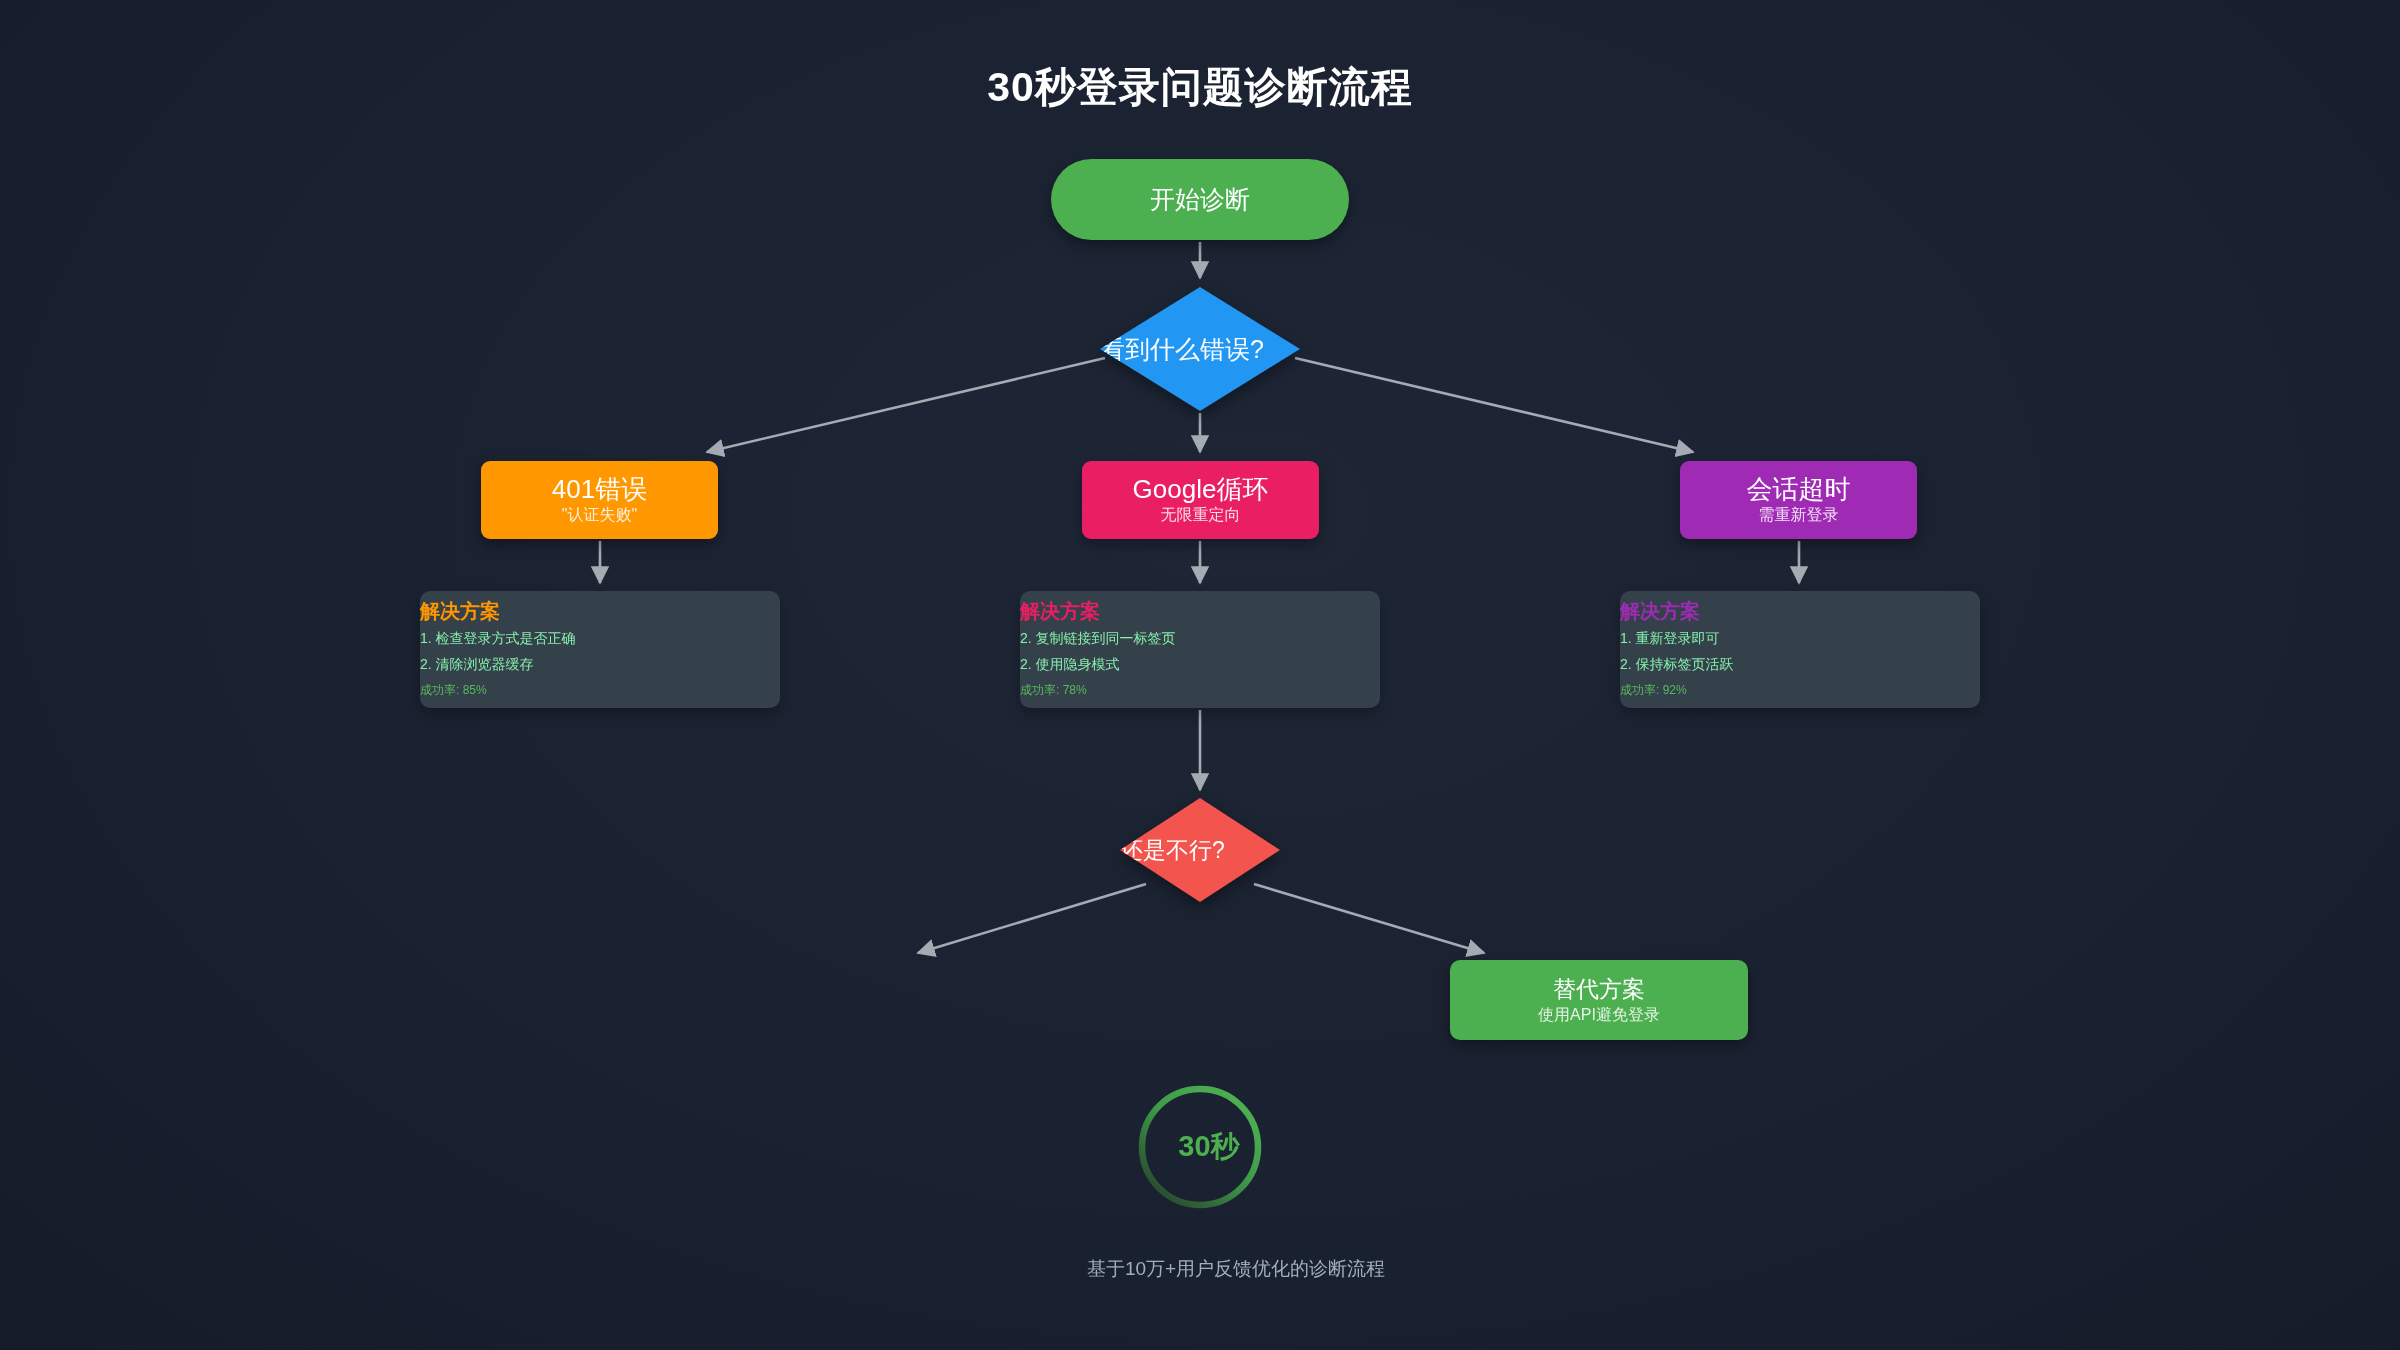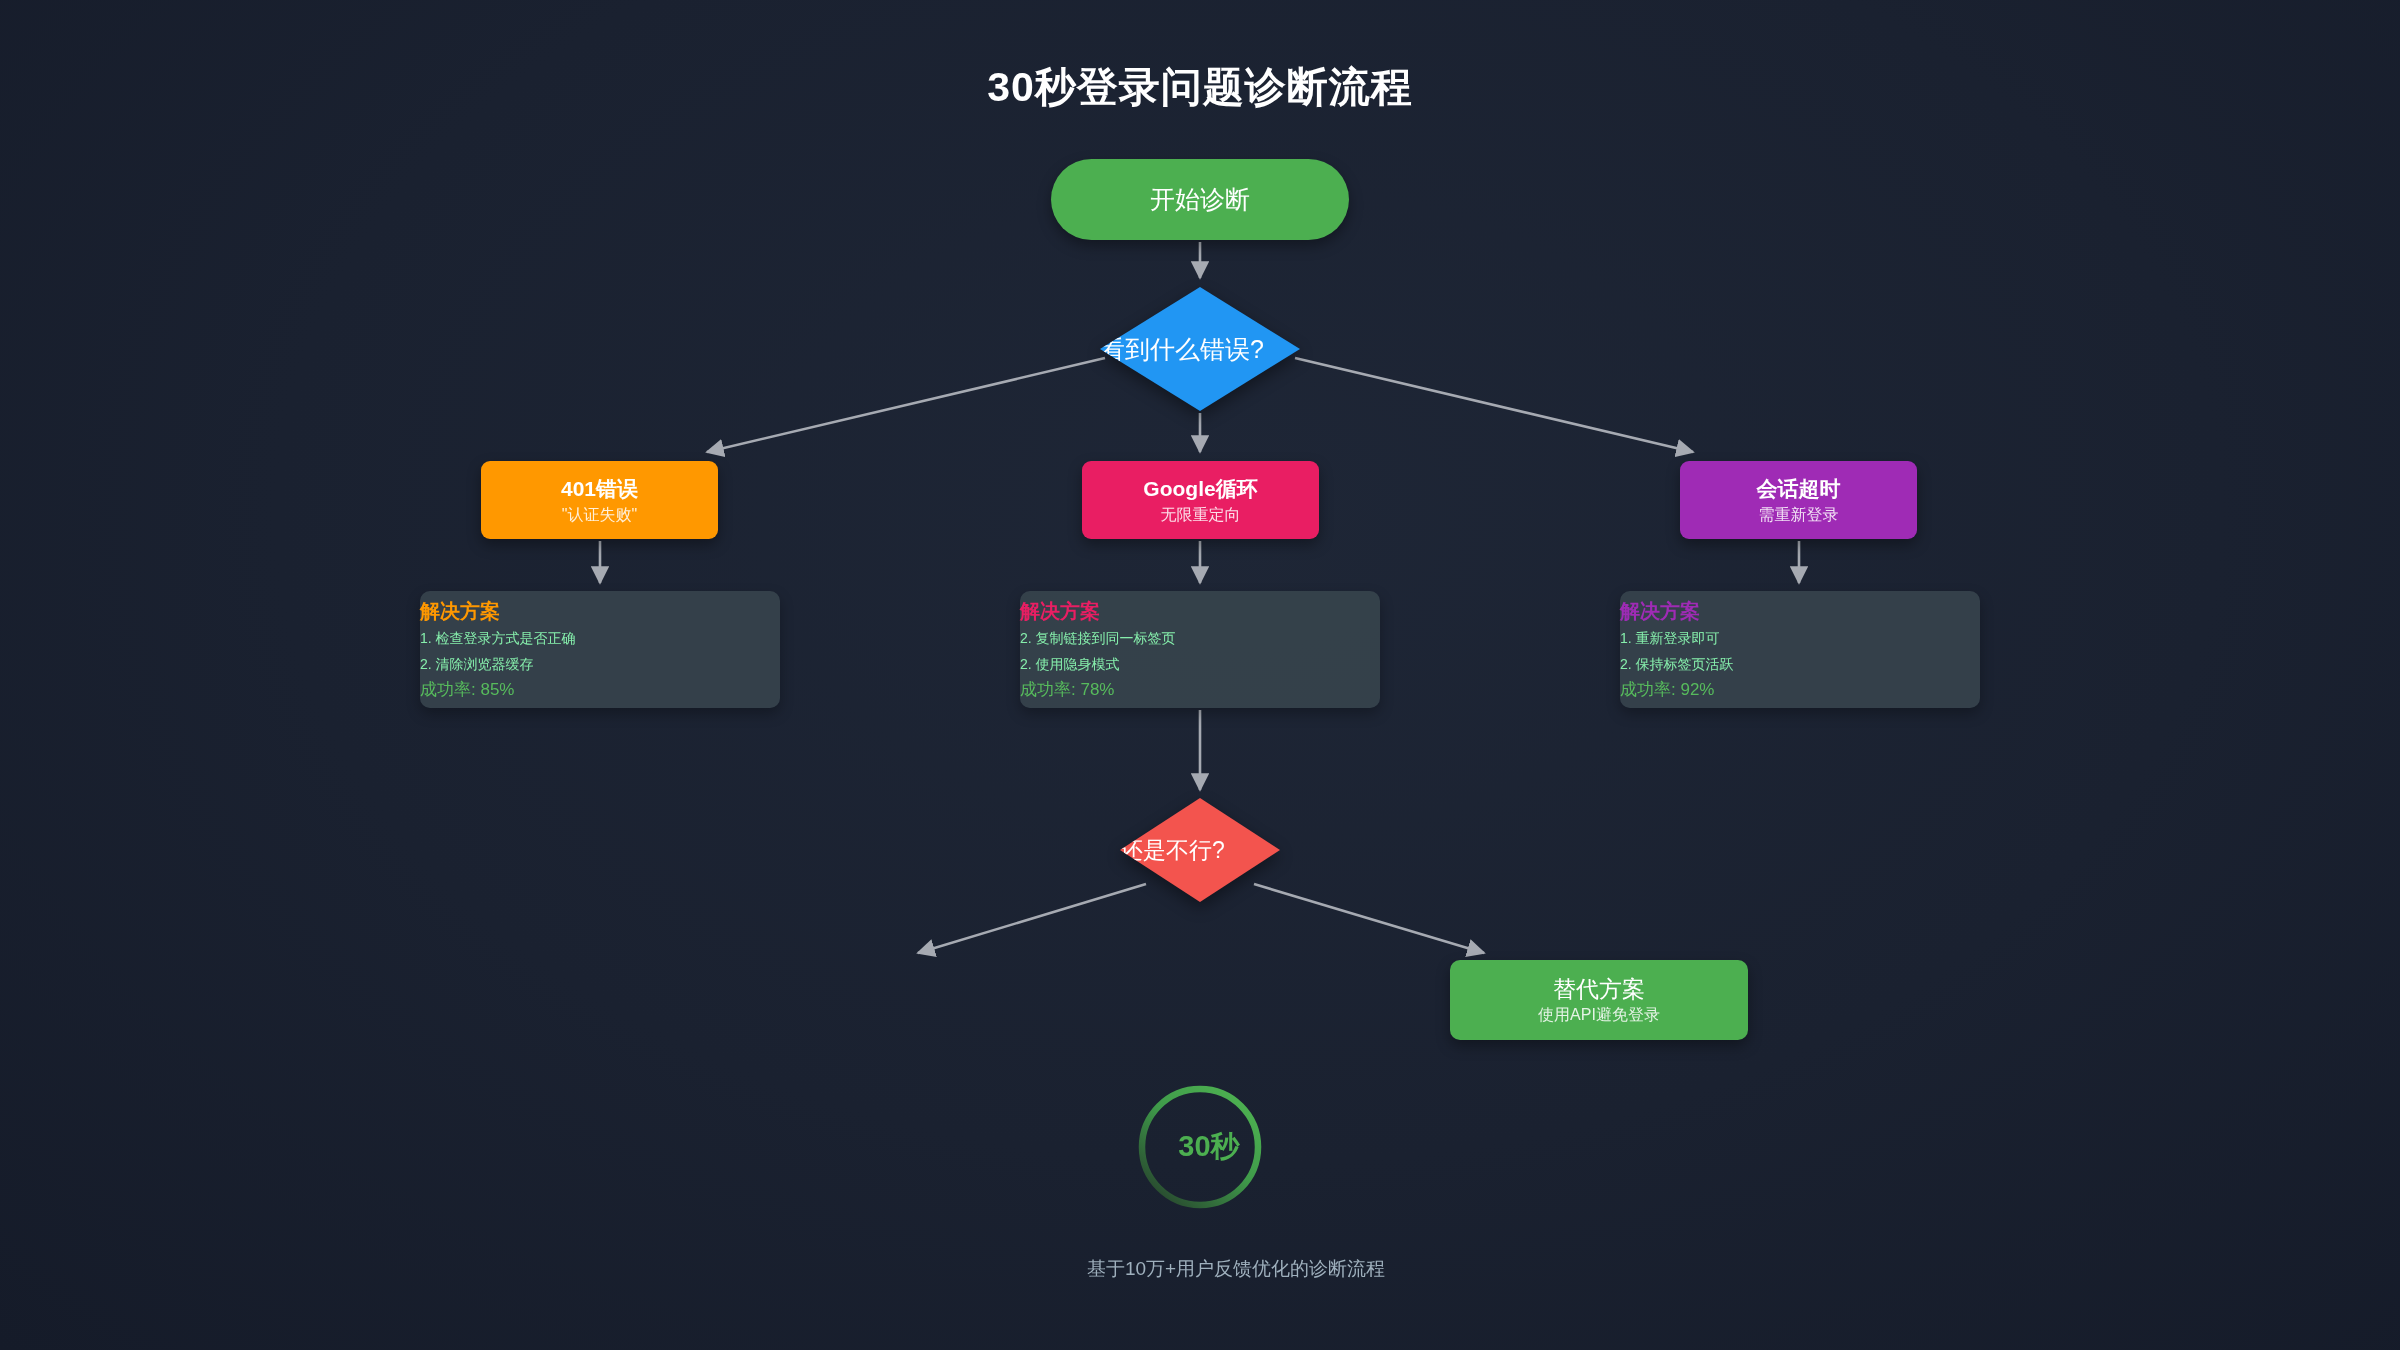--- a/index.html
+++ b/index.html
@@ -20,33 +20,33 @@
   .pill{left:1051px;top:159px;width:298px;height:81px;border-radius:41px;}
   .pill .t1{font-size:25px;}
   .diamond-wrap{z-index:2;filter:drop-shadow(0 6px 8px rgba(0,0,0,0.4));}
   .diamond{width:100%;height:100%;display:flex;align-items:center;
            clip-path:polygon(50% 0,100% 50%,50% 100%,0 50%);}
   .d1{left:1100px;top:287px;width:200px;height:124px;}
   .d1 .t1{font-size:25px;}
   .d2{left:1120px;top:798px;width:160px;height:104px;}
   .d2 .t1{font-size:23px;}
   .errbox{top:461px;width:237px;height:78px;border-radius:9px;}
-  .errbox .t1{font-size:21px;line-height:30px;font-weight:bold;}
+  .errbox .t1{font-size:26px;line-height:30px;}
   .errbox .t2{font-size:16px;line-height:22px;color:rgba(255,255,255,0.85);}
   .eb0{left:481px;}
   .eb1{left:1082px;}
   .eb2{left:1680px;}
   .solbox{top:591px;width:360px;height:117px;border-radius:10px;
           background:rgba(54,66,76,0.95);
           box-shadow:0 6px 14px rgba(0,0,0,0.28);
           display:flex;flex-direction:column;align-items:flex-start;justify-content:center;z-index:2;}
   .sb0{left:420px;} .sb1{left:1020px;} .sb2{left:1620px;}
   .solhead{font-size:20px;font-weight:bold;line-height:28px;}
   .solstep{font-size:14px;line-height:26px;color:#86efac;}
-  .solrate{font-size:17px;line-height:26px;}
+  .solrate{font-size:12px;line-height:26px;}
   .outbox{top:960px;width:298px;height:80px;border-radius:10px;}
   .outbox .t1{font-size:23px;line-height:30px;}
   .outbox .t2{font-size:16px;line-height:22px;color:rgba(255,255,255,0.85);}
   .ob0{left:650px;} .ob1{left:1450px;}
   .timer{left:1138px;top:1085px;width:124px;height:124px;z-index:2;}
   .timer svg{position:absolute;left:0;top:0;}
   .timer .label{position:absolute;left:9px;top:0;width:124px;height:124px;
       display:flex;align-items:center;justify-content:center;
       font-size:29px;font-weight:bold;}
   .footer{width:2400px;top:1256px;left:0;text-align:center;font-size:19px;color:#9fb0bd;padding-left:36px;}

